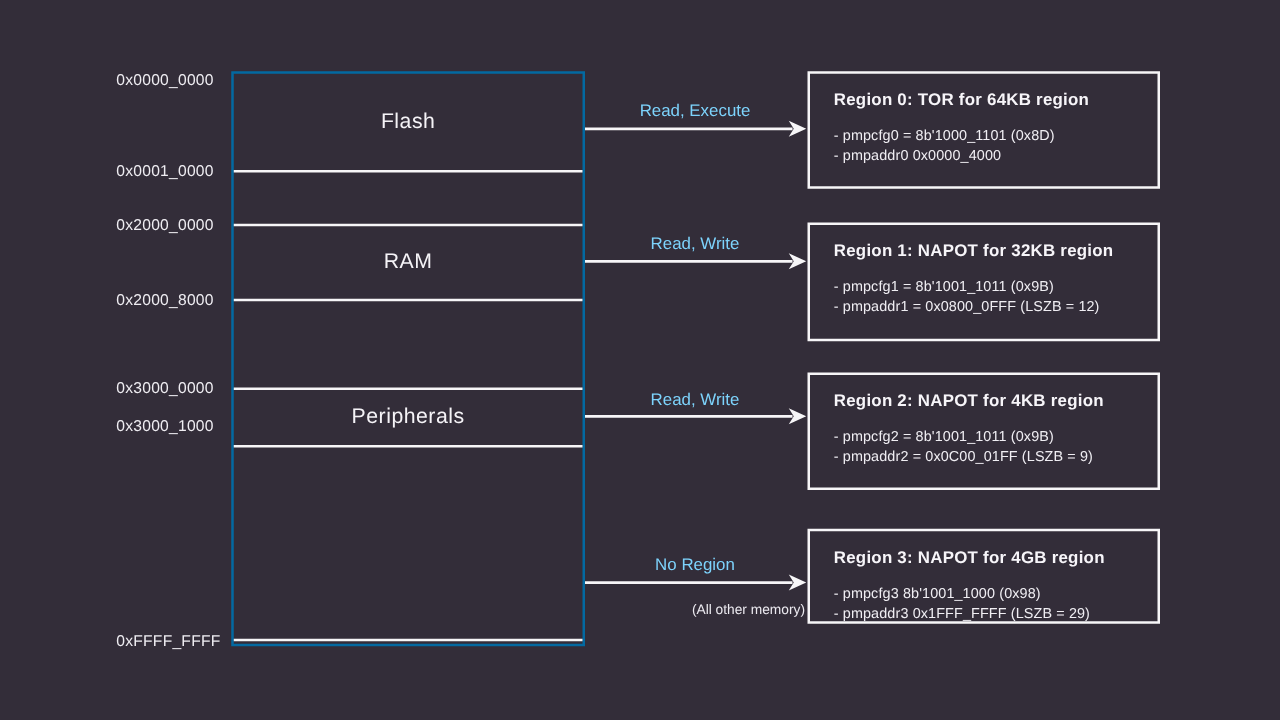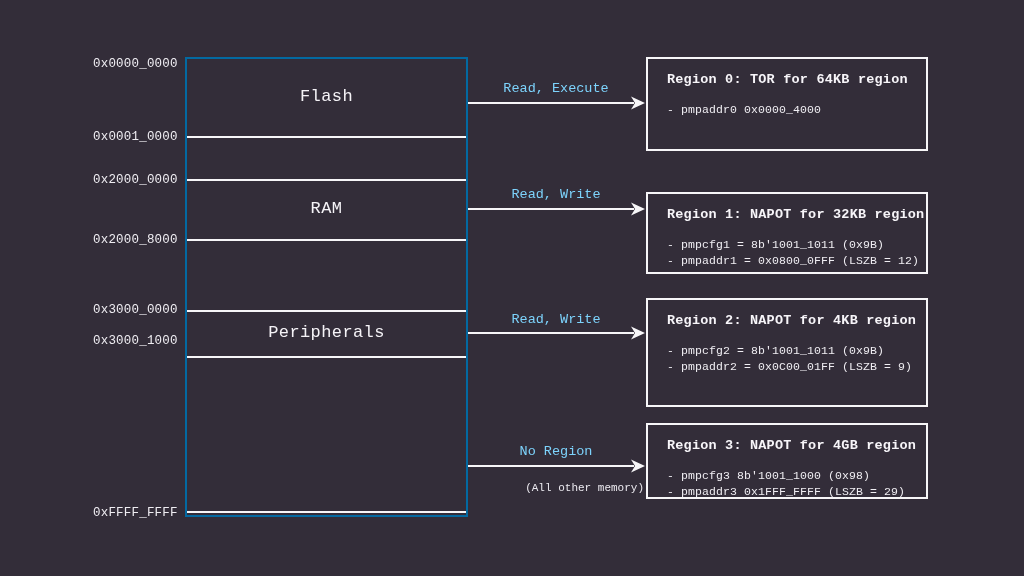--- a/index.html
+++ b/index.html
@@ -1,20 +1,20 @@
 <!DOCTYPE html>
 <html><head>
 <meta charset="utf-8">
 <style>
   html,body{margin:0;padding:0;background:#332d39;}
   .canvas{
     position:relative;
     width:1024px;height:576px;
     background:#332d39;
-    font-family:Liberation Mono, monospace;
+    font-family:Liberation Sans, sans-serif;
     color:#f3f1f5;
     overflow:hidden;
   }
   
   .addr{
     position:absolute;
     left:93px;
     width:92px;
     font-size:12.5px;
     line-height:16px;
@@ -136,33 +136,34 @@
   <div class="arrow-label" style="top:443px">No Region</div>
   <svg class="arrow-svg" style="top:457px" viewBox="0 0 178 18">
     <line x1="0" y1="9" x2="166" y2="9" stroke="#f7f6f8" stroke-width="2.2"></line>
     <polygon points="177,9 163,2.6 167,9 163,15.4" fill="#f7f6f8"></polygon>
   </svg>
   <div class="arrow-sublabel" style="top:481px">(All other memory)</div>
 
   <div class="region" style="top:57px;height:94px">
     <div class="region-title">Region 0: TOR for 64KB region</div>
     <div class="region-lines">
+      <div class="region-line">- pmpcfg0 = 8b'1000_1101 (0x8D)</div>
       <div class="region-line">- pmpaddr0 0x0000_4000</div>
     </div>
   </div>
 
-  <div class="region" style="top:192px;height:82px">
+  <div class="region" style="top:178px;height:95px">
     <div class="region-title">Region 1: NAPOT for 32KB region</div>
     <div class="region-lines">
       <div class="region-line">- pmpcfg1 = 8b'1001_1011 (0x9B)</div>
       <div class="region-line">- pmpaddr1 = 0x0800_0FFF (LSZB = 12)</div>
     </div>
   </div>
 
-  <div class="region" style="top:298px;height:109px">
+  <div class="region" style="top:298px;height:94px">
     <div class="region-title">Region 2: NAPOT for 4KB region</div>
     <div class="region-lines">
       <div class="region-line">- pmpcfg2 = 8b'1001_1011 (0x9B)</div>
       <div class="region-line">- pmpaddr2 = 0x0C00_01FF (LSZB = 9)</div>
     </div>
   </div>
 
   <div class="region" style="top:423px;height:76px">
     <div class="region-title">Region 3: NAPOT for 4GB region</div>
     <div class="region-lines">

